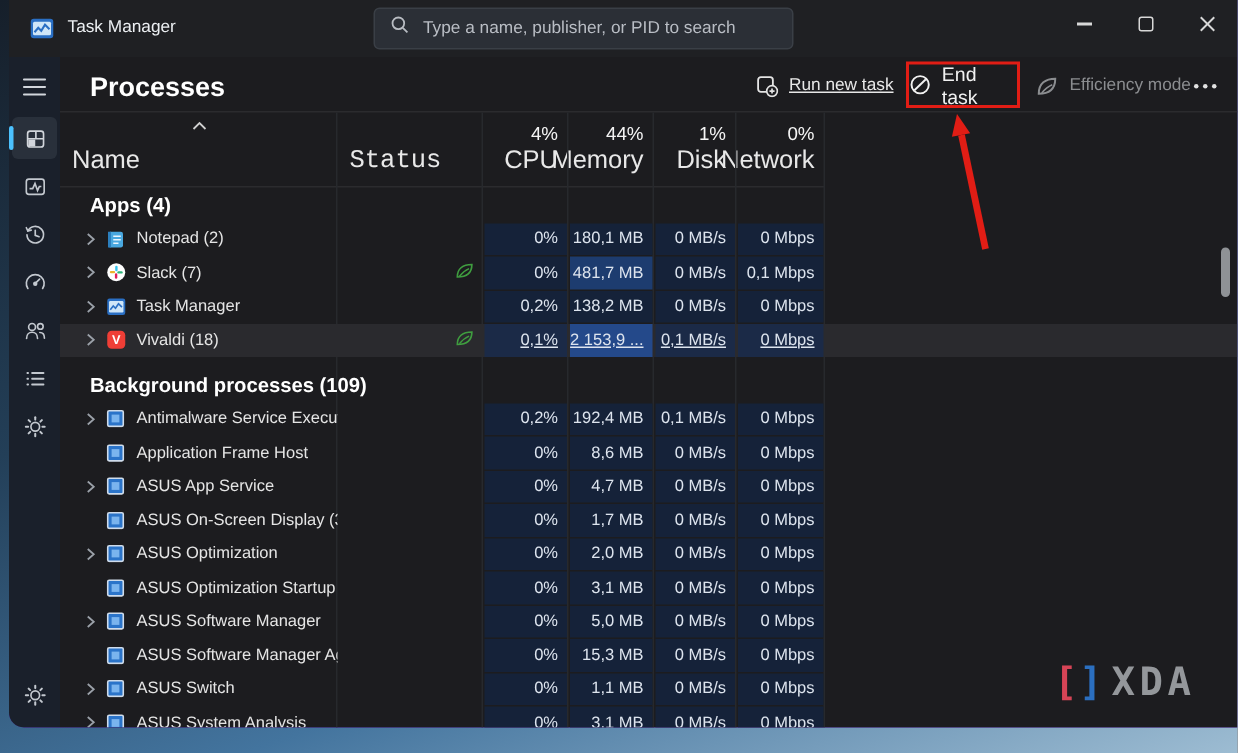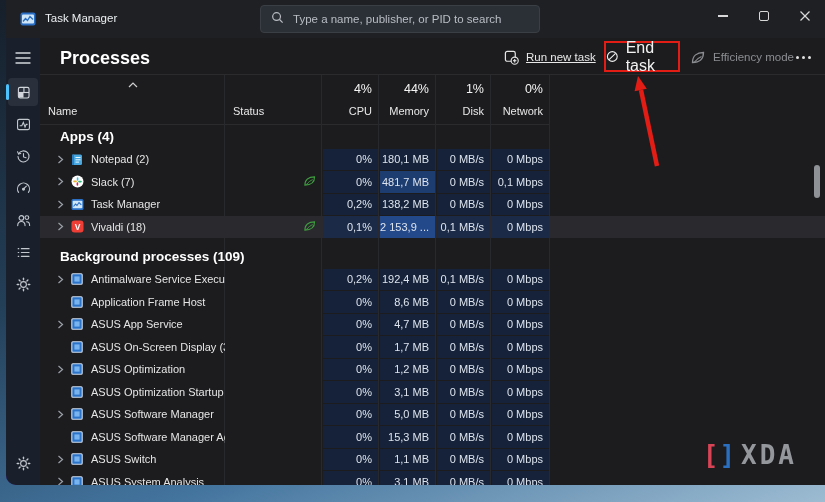--- a/index.html
+++ b/index.html
@@ -12,21 +12,21 @@
   .window {
     position:absolute; left:6px; top:0; width:819px; height:485px;
     background:#4c1d95; border-radius:0 0 0 10px; overflow:hidden;
     display:flex; flex-direction:column;
   }
   
   .titlebar { height:38px; flex:0 0 38px; background:#1f2023; position:relative; display:flex; align-items:center; }
   .app-icon { position:absolute; left:14px; top:11px; width:16px; height:16px; }
   .app-title { position:absolute; left:39px; top:12px; font-size:11.5px; color:#eceff2; }
   .searchbox {
-    position:absolute; left:254px; top:5px; width:280px; height:28px;
+    position:absolute; left:243px; top:5px; width:280px; height:28px;
     background:#2b2f36; border:1px solid #3a3f46; border-radius:4px;
     display:flex; align-items:center; padding:0 10px; gap:9px;justify-content:center;
   }
   .searchbox input {
     background:transparent; border:none; outline:none; color:#c9cdd3;
     font-size:11.5px; width:100%; font-family:"Liberation Sans",sans-serif;
   }
   .searchbox input::placeholder { color:#b9bdc4; opacity:1; }
   .win-controls { position:absolute; right:0; top:0; height:32px; display:flex; }
   .win-btn { width:41px; height:32px; display:flex; align-items:center; justify-content:center; }
@@ -52,53 +52,53 @@
   .side-item svg { display:block; }
   
   .content { flex:1; position:relative; background:#1c1c1f; }
   .page-header { position:absolute; top:0; left:0; right:0; height:37px; border-bottom:1px solid #2b2b2e; }
   .page-title { position:absolute; left:20px; top:10px; font-size:18px; font-weight:700; color:#fff; }
   .tool-btn { position:absolute; top:9px; height:20px; display:flex; align-items:center; gap:7px; font-size:11.5px; color:#e8e8e8; cursor:default; }
   .tool-run { left:464px;text-decoration:underline; }
   .tool-end-box {
     position:absolute; left:564px; top:3px; width:76px; height:31px;
     border:2.5px solid #e11d15; display:flex; align-items:center; justify-content:center; gap:7px;
-    font-size:16px; color:#f2f2f2;
+    font-size:13px; color:#f2f2f2;
   }
   .tool-eff { left:650px; color:#8b8d90; }
   .tool-more { left:752px; display:flex; gap:3px; align-items:center; height:20px; top:9px; position:absolute; padding:0 4px;}
   .dot { width:3px; height:3px; border-radius:50%; background:#e2e2e2; }
   
   .table-header { position:absolute; top:37px; left:0; width:510px; height:50px; border-bottom:1px solid #2b2b2e; display:flex; }
   .th { position:relative; height:100%; font-size:11px; color:#e8e8e8; }
   .th .usage { position:absolute; top:7px; right:7px; font-size:12.5px; color:#f4f4f4; }
-  .th .lbl { position:absolute; bottom:7px; font-size:11px; }
+  .th .lbl { position:absolute; bottom:7px; font-size:17px; }
   .th.left .lbl { left:8px; }
   .th.right .lbl { right:7px; }
-  .th-name { width:185px; } .th-status { width:97px; }
+  .th-name { width:185px; } .th-status { width:97px;font-family:Liberation Mono, monospace; }
   .th-cpu { width:57px; } .th-mem { width:57px; } .th-disk { width:55px; } .th-net { width:59px; }
   .sort-caret { position:absolute; top:3px; left:50%; transform:translateX(-50%); }
   
   .col-sep { position:absolute; top:37px; bottom:0; width:1px; background:#27292d; }
   
   .list { position:absolute; top:87px; left:0; right:0; bottom:0; overflow:hidden; }
   .group-header { height:23px; display:flex; align-items:center; padding-left:20px; font-size:13.5px; font-weight:600; color:#fff; }
   .group-header.later { margin-top:6px; height:24px; }
   .prow { height:22.5px; display:flex; position:relative; font-size:11px; }
   .prow.selected { background:#2a2a2e; }
   .c-name { width:185px; display:flex; align-items:center; padding-left:14px; color:#e5e5e5; overflow:hidden; white-space:nowrap; }
   .chev { width:12px; margin-right:5px; display:flex; align-items:center; justify-content:center; flex:0 0 12px; }
   .ric { width:13px; height:13px; margin-right:7px; flex:0 0 13px; display:flex; align-items:center; }
   .c-status { width:97px; position:relative; }
   .c-status .leaf { position:absolute; right:6px; top:50%; transform:translateY(-50%); }
   .heat { margin:0.5px 1px; display:flex; align-items:center; justify-content:flex-end; padding-right:6px; color:#dde4ee; background:#152239; }
   .h-cpu { width:55px; } .h-mem { width:55px;text-align:center; } .h-disk { width:53px; } .h-net { width:57px; }
   .heat.hot1 { background:#1d3c6f; }
   .heat.hot2 { background:#1f4583; }
-  .prow.selected .heat { background:#1b2a47; }
+  .prow.selected .heat { background:#1b2a47;text-decoration:underline; }
   .prow.selected .heat.hot2 { background:#24498a; }
   .c-rest { flex:1; }
   
   .scroll-thumb { position:absolute; right:5px; top:127px; width:6px; height:33px; border-radius:3px; background:#8f9296; }
   
   .annot { position:absolute; inset:0; width:825px; height:502px; pointer-events:none; z-index:40; }
   .watermark { position:absolute; right:28px; bottom:32px; z-index:30; font-family:"DejaVu Sans Mono",monospace; font-weight:bold; font-size:26px; letter-spacing:1px; display:flex; align-items:center; }
   .wm-l { color:#d64456; } .wm-r { color:#2b6fc0; margin-right:5px; } .wm-t { color:#94979b; letter-spacing:3px; }
 </style>
 </head>
@@ -517,21 +517,21 @@
               <div class="ric">
                 <svg width="12" height="12" viewBox="0 0 12 12">
                   <rect x="0.8" y="0.8" width="10.4" height="10.4" rx="1" fill="#2b74c9" stroke="#cfdcEB" stroke-width="1.1"></rect>
                   <rect x="3.4" y="3.4" width="5.2" height="5.2" fill="#7ab4ee"></rect>
                 </svg>
               </div>
               <span>ASUS Optimization</span>
             </div>
             <div class="c-status"></div>
             <div class="heat h-cpu">0%</div>
-            <div class="heat h-mem">1,2 MB</div>
+            <div class="heat h-mem">2,0 MB</div>
             <div class="heat h-disk">0 MB/s</div>
             <div class="heat h-net">0 Mbps</div>
             <div class="c-rest"></div>
           </div>
           <div class="prow">
             <div class="c-name">
               <div class="chev"></div>
               <div class="ric">
                 <svg width="12" height="12" viewBox="0 0 12 12">
                   <rect x="0.8" y="0.8" width="10.4" height="10.4" rx="1" fill="#2b74c9" stroke="#cfdcEB" stroke-width="1.1"></rect>

